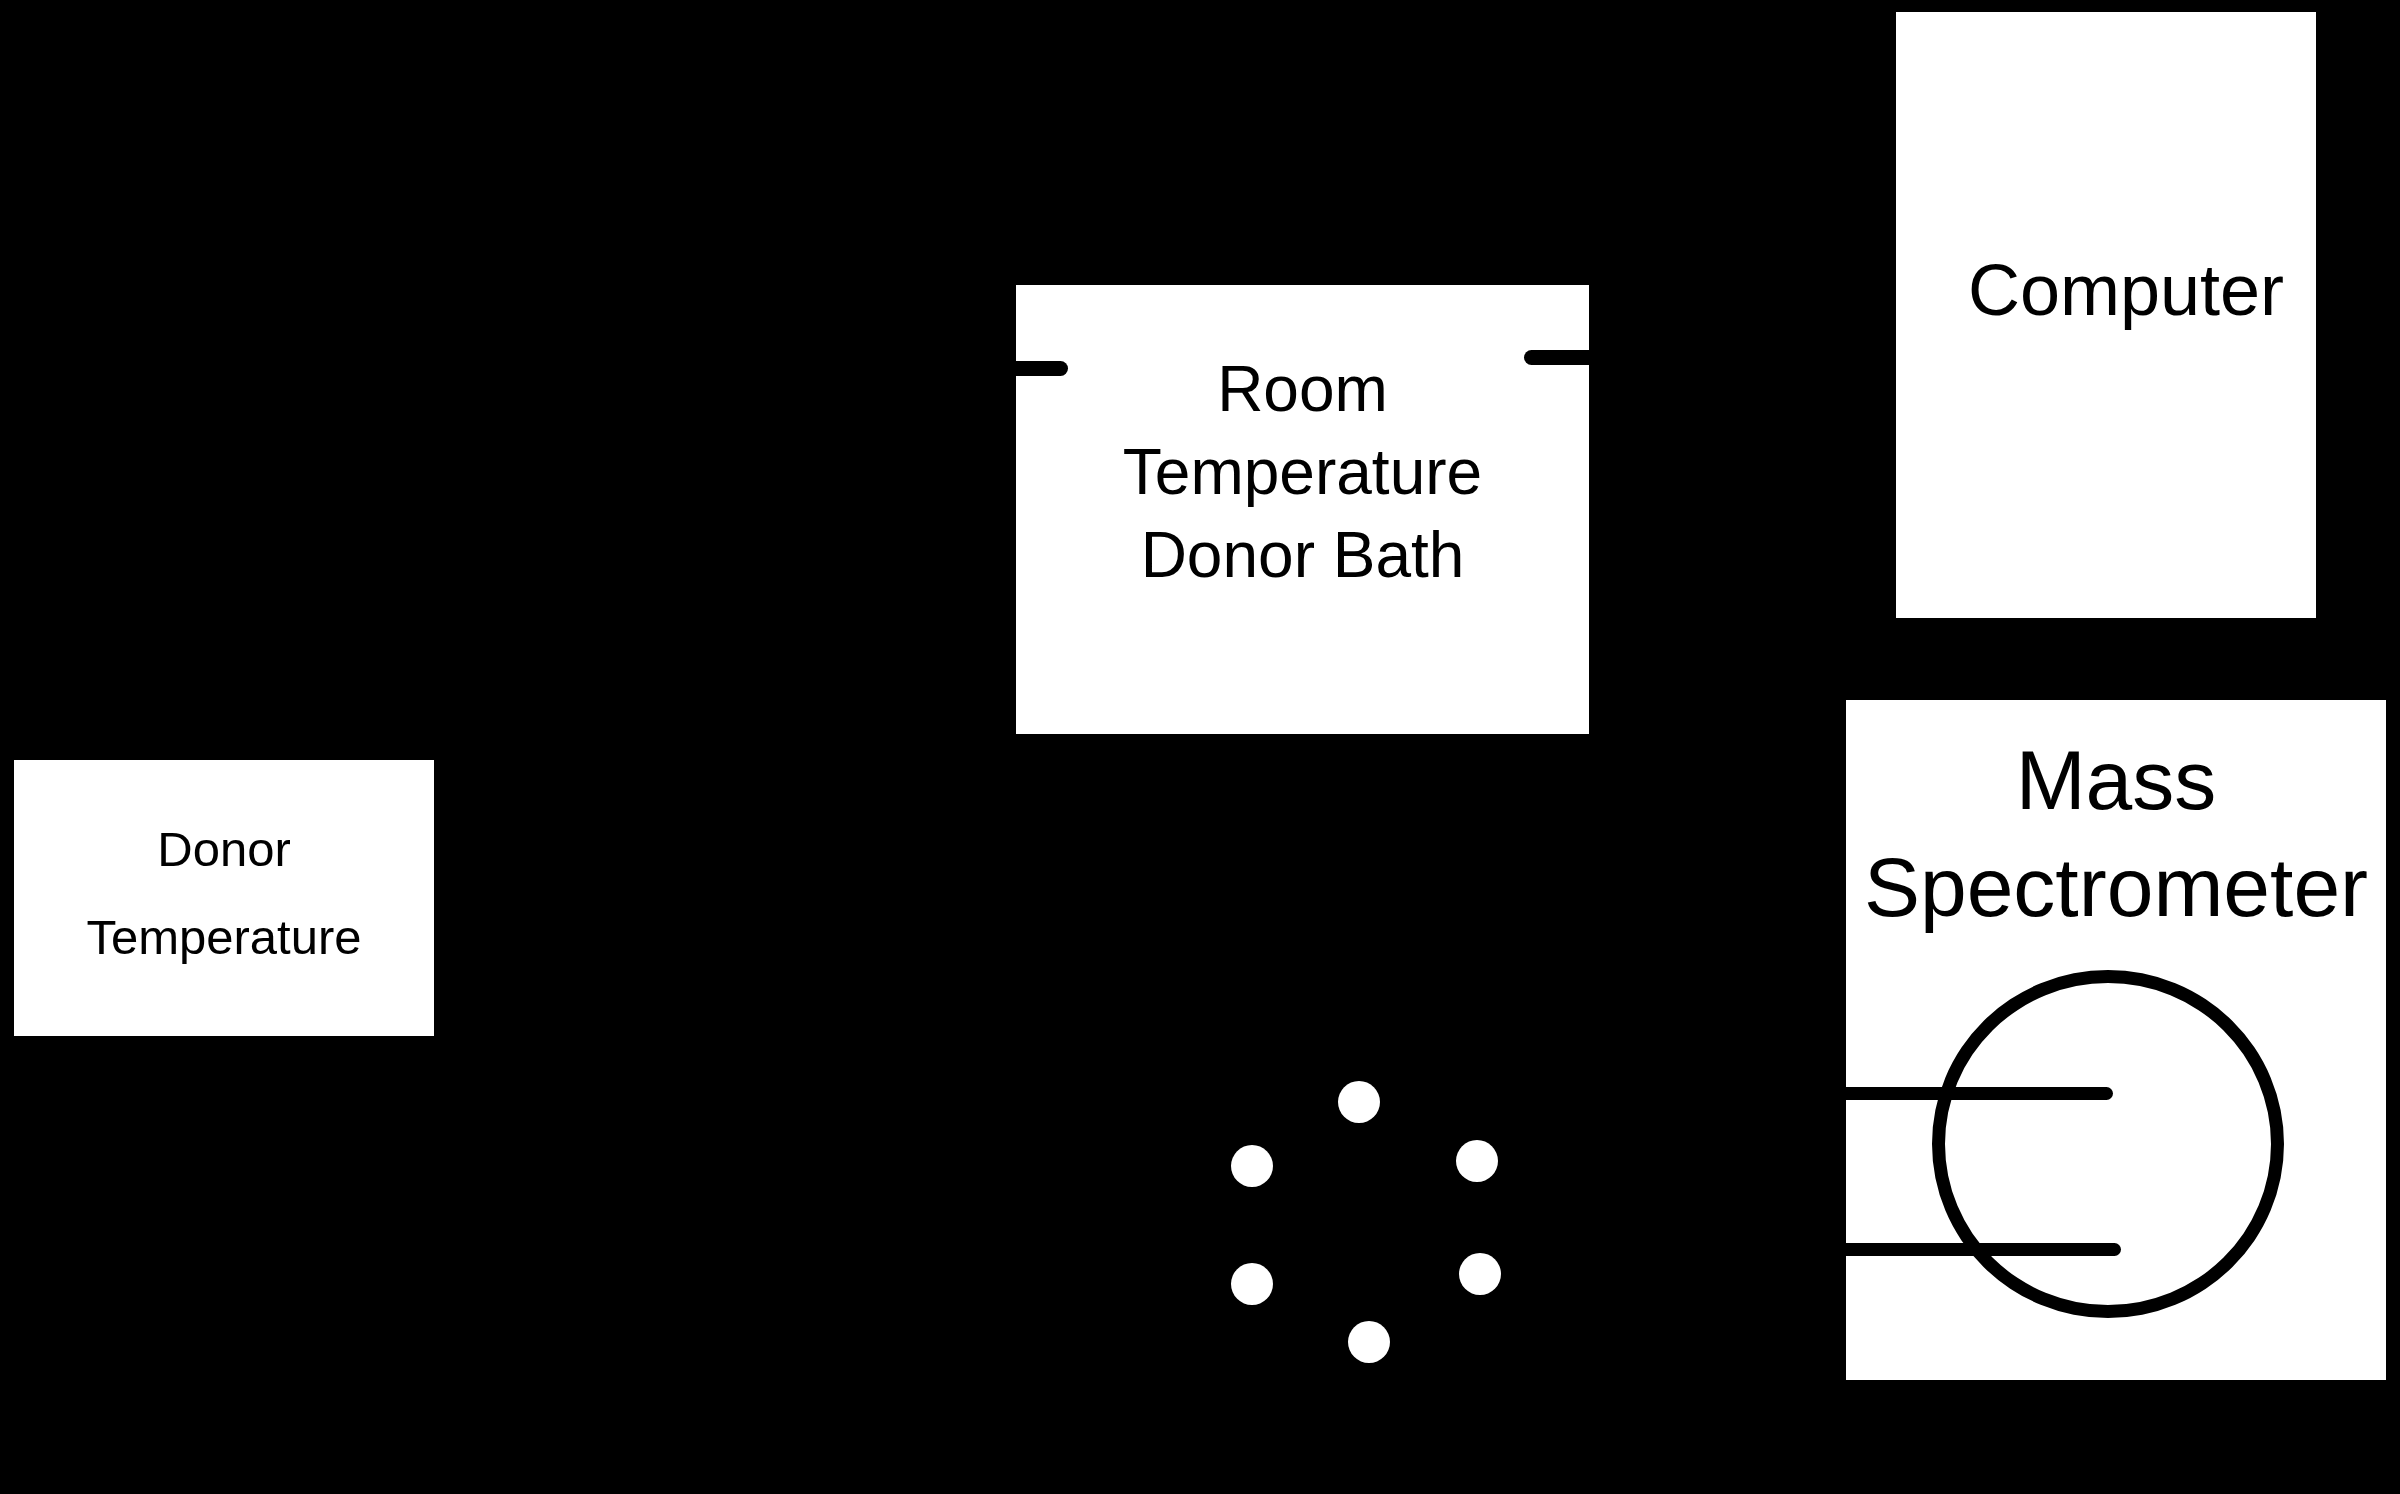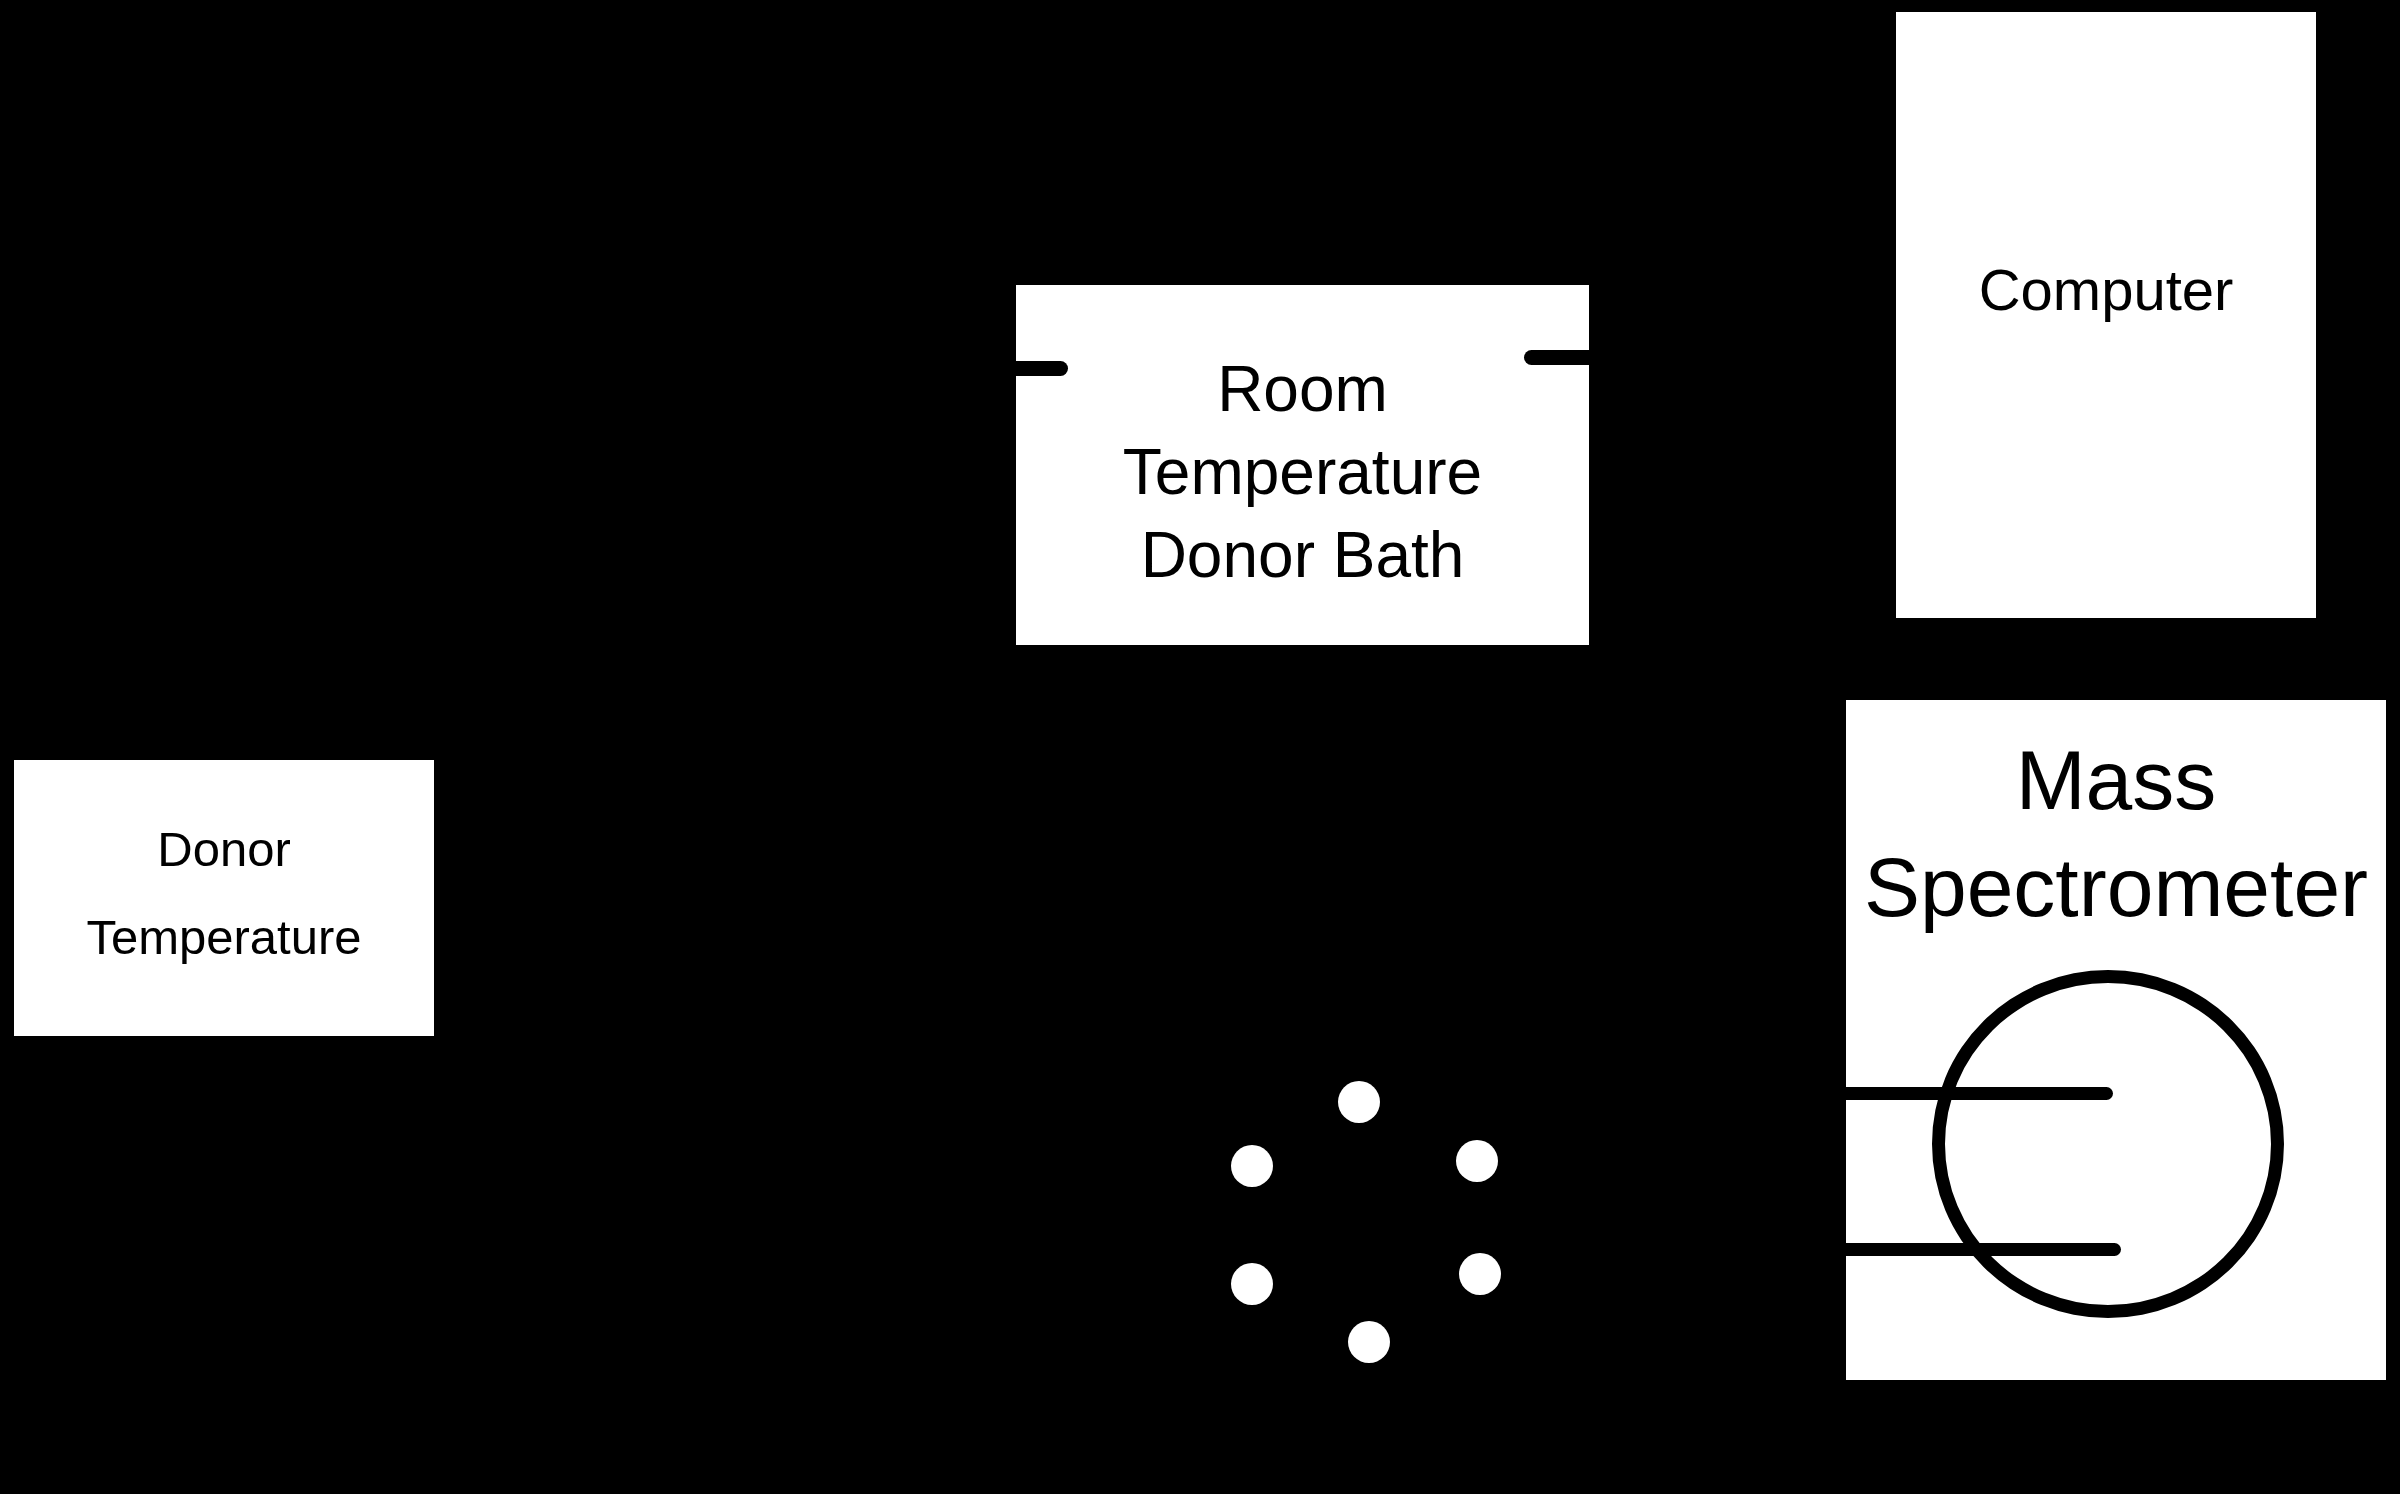--- a/index.html
+++ b/index.html
@@ -28,33 +28,33 @@
     color: #000000;
     white-space: nowrap;
   }
   .label div { display: block; }
 
   
   #donor-box { left: 14px; top: 760px; width: 420px; height: 276px; }
   #donor-label { top: 45px; font-size: 49px; line-height: 88px; }
 
   
-  #bath-box { left: 1016px; top: 285px; width: 573px; height: 360px; }
+  #bath-box { left: 1016px; top: 285px; width: 573px; height: 449px; }
   #bath-label { top: 63px; font-size: 64px; line-height: 83px; }
   .tube-stub {
     position: absolute;
     height: 15px;
     background: #000000;
   }
   #bath-stub-left  { left: 0; top: 76px; width: 52px; border-radius: 0 8px 8px 0; }
   #bath-stub-right { right: 0; top: 65px; width: 65px; border-radius: 8px 0 0 8px; }
 
   
   #computer-box { left: 1896px; top: 12px; width: 420px; height: 606px; }
-  #computer-label { top: 238px; font-size: 58px; line-height: 80px; }
+  #computer-label { top: 238px; font-size: 72px; line-height: 80px; padding-left: 20px; }
 
   
   #ms-box { left: 1846px; top: 700px; width: 540px; height: 680px; }
   #ms-label { top: 27px; font-size: 84px; line-height: 107px; }
   #ms-circle {
     position: absolute;
     left: 86px;              
     top: 270px;              
     width: 326px;
     height: 322px;

